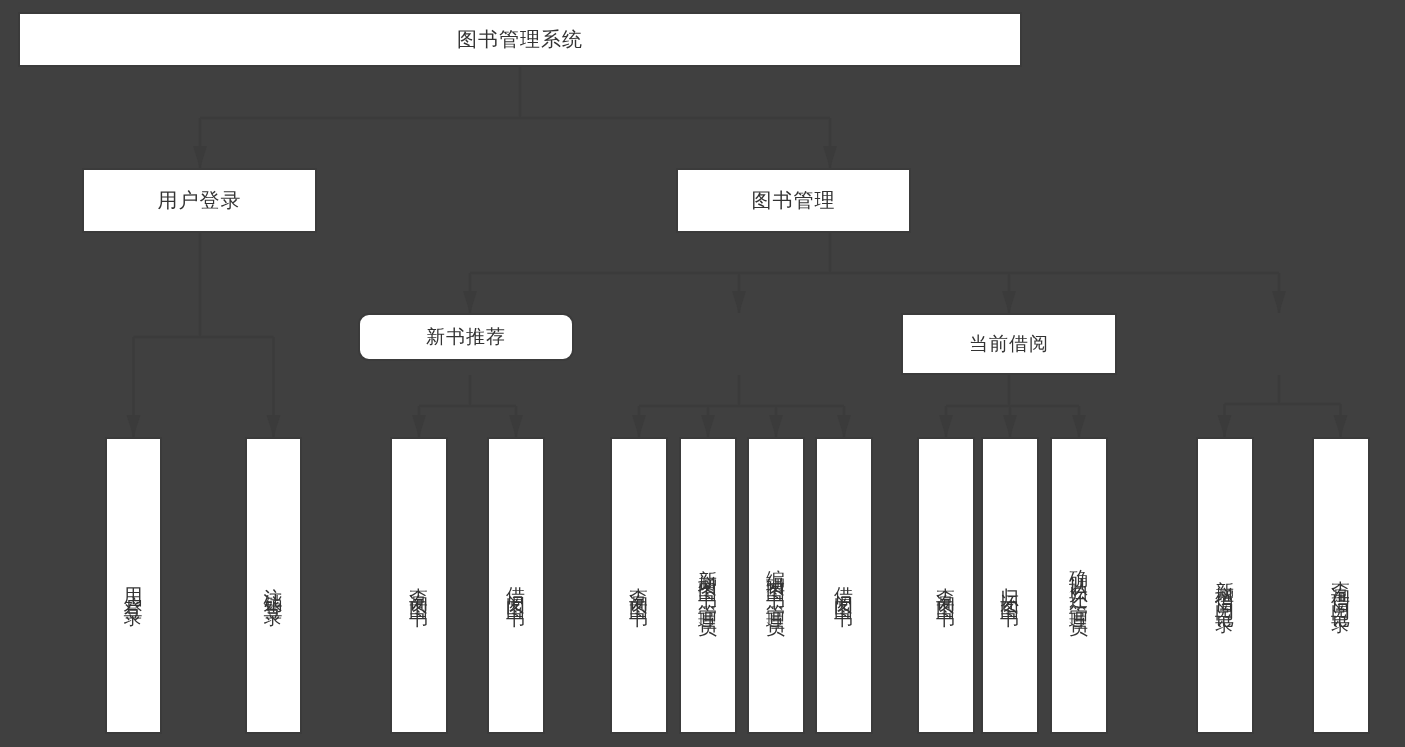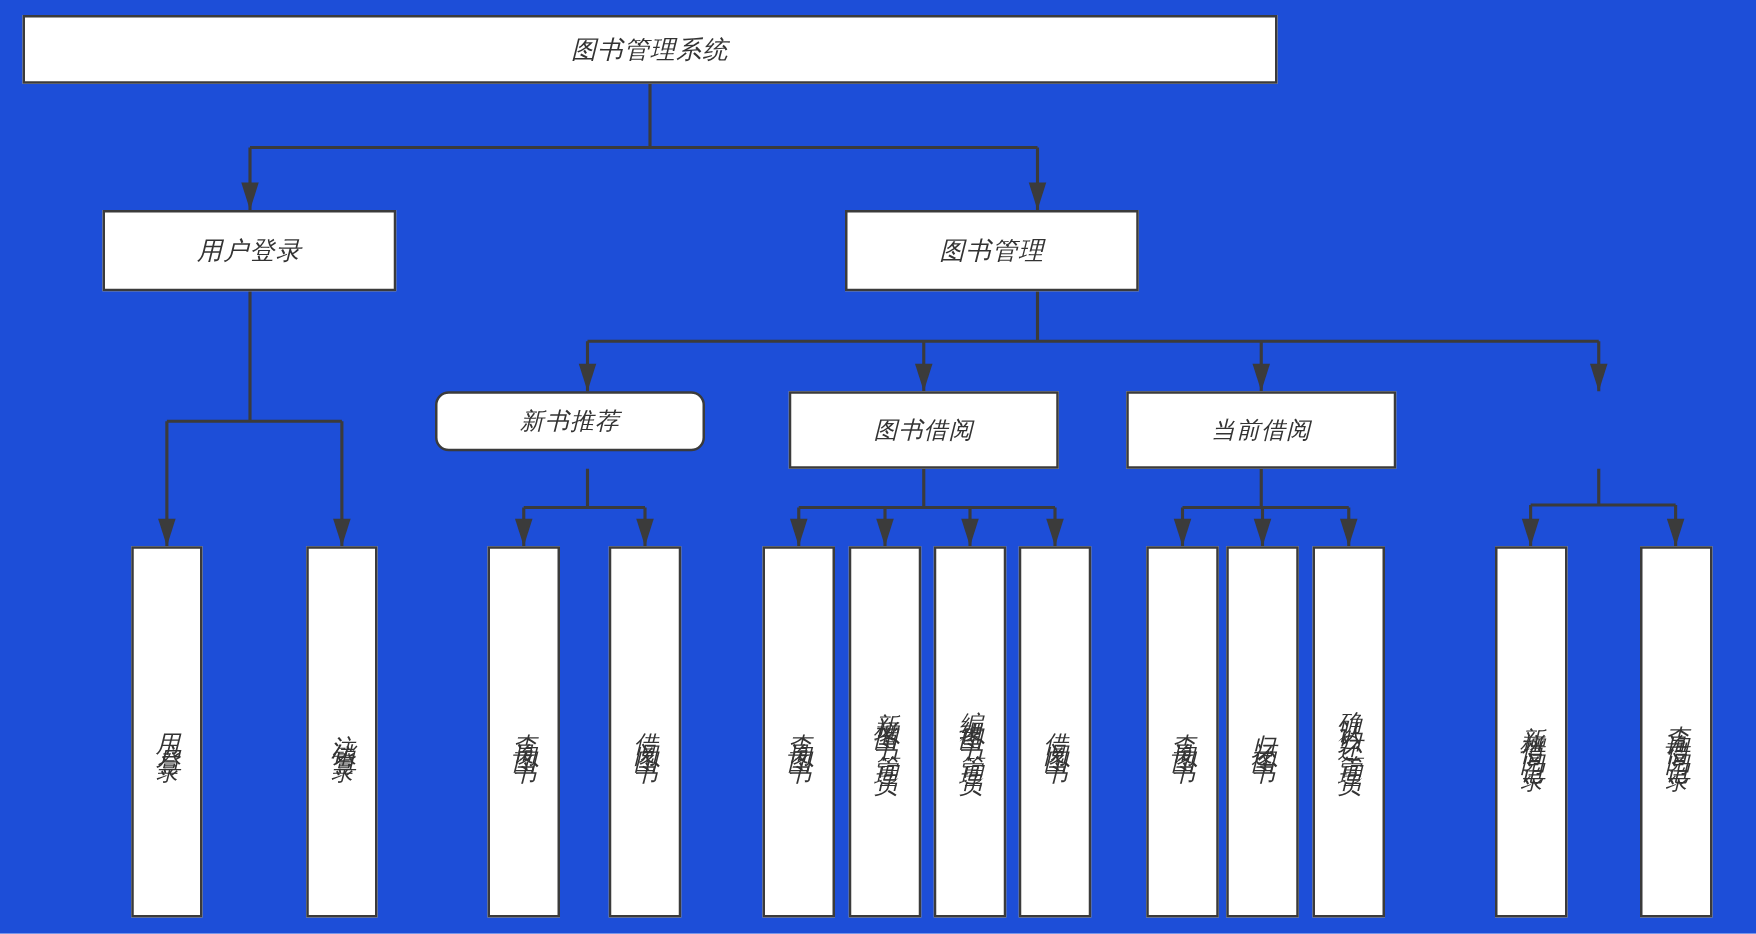--- a/index.html
+++ b/index.html
@@ -1,25 +1,24 @@
 <!DOCTYPE html>
 <html><head>
 <meta charset="utf-8">
 <style>
   * { margin: 0; padding: 0; box-sizing: border-box; }
   html, body { background: #fff; }
   .stage {
     position: relative;
     width: 1405px;
     height: 747px;
-    background: #1d4ed8;
+    background: #404040;
     font-family: "DejaVu Sans", "Liberation Sans", sans-serif;
     color: #323232;
     overflow: hidden;
-    font-style: italic;
   }
   .connectors {
     position: absolute;
     left: 0; top: 0;
     width: 1405px; height: 747px;
     pointer-events: none;
   }
   .node {
     position: absolute;
     border: 2px solid #3b3b3b;
@@ -99,25 +98,22 @@
     <span>图书管理系统</span>
   </div>
 
   <div class="node" style="left:82px; top:168px; width:235px; height:65px;">
     <span>用户登录</span>
   </div>
   <div class="node" style="left:676px; top:168px; width:235px; height:65px;">
     <span>图书管理</span>
   </div>
 
-  <div class="node l3" style="left:348px; top:313px; width:216px; height:48px;border-radius:11px;">
+  <div class="node l3" style="left:358px; top:313px; width:216px; height:48px;border-radius:11px;">
     <span>新书推荐</span>
-  </div>
-  <div class="node l3" style="left:631px; top:313px; width:216px; height:62px;">
-    <span>图书借阅</span>
   </div>
   <div class="node l3" style="left:901px; top:313px; width:216px; height:62px;">
     <span>当前借阅</span>
   </div>
 
   <div class="vbox" style="left:105px; top:437px; width:57px; height:297px;">
     <span>用户登录</span>
   </div>
   <div class="vbox" style="left:245px; top:437px; width:57px; height:297px;">
     <span>注销登录</span>

